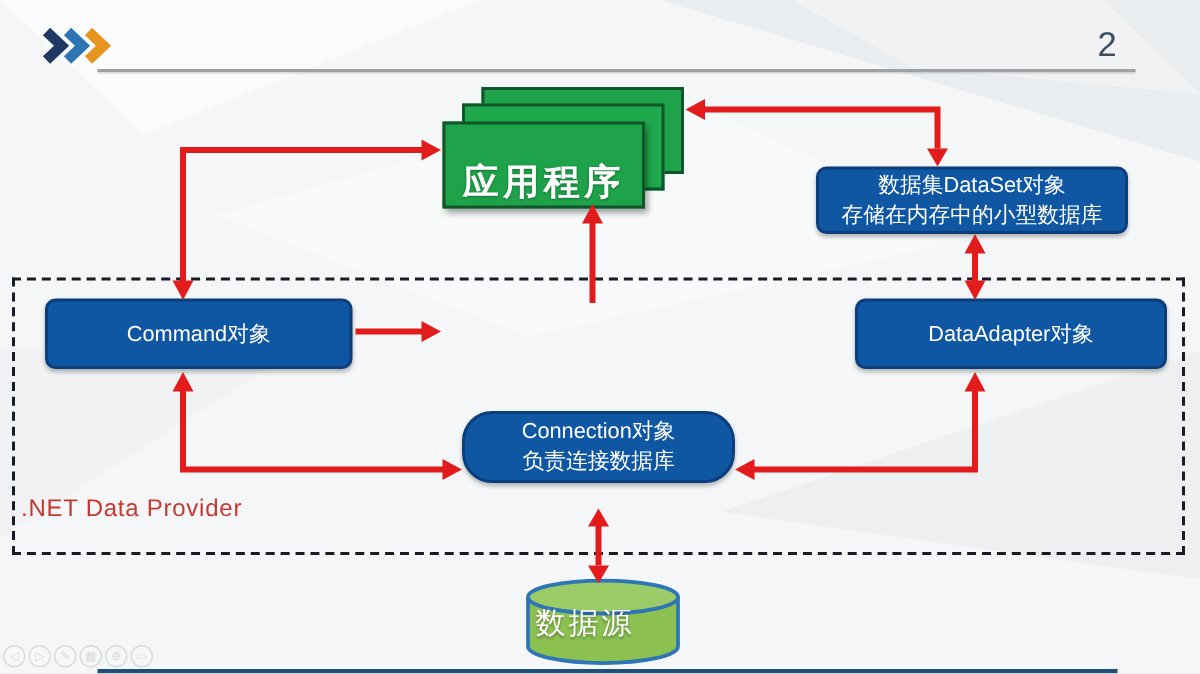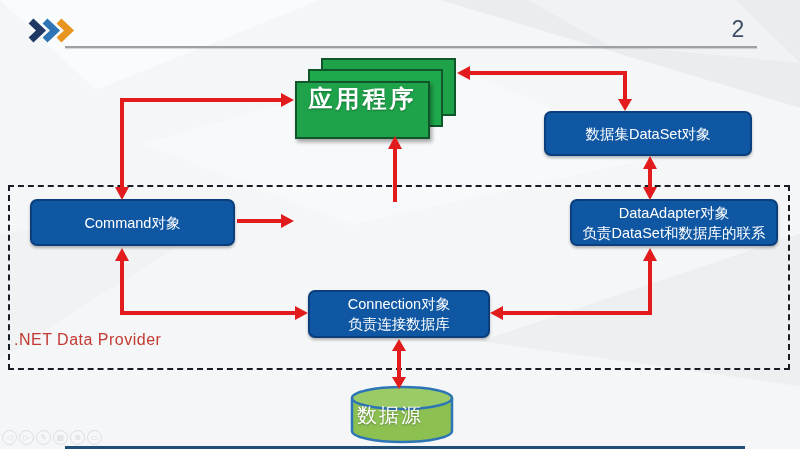--- a/index.html
+++ b/index.html
@@ -25,27 +25,27 @@
   .provider-label{position:absolute;left:14px;top:331px;font-size:16px;color:#c23a32;letter-spacing:.5px;}
 
   
   .bluebox{position:absolute;background:#0f57a3;border:2px solid #0a3e7d;border-radius:7px;color:#fff;
     display:flex;flex-direction:column;justify-content:center;align-items:center;text-align:center;
     font-size:14.5px;line-height:1.38;box-shadow:0 2px 3px rgba(0,0,0,.28);}
   .box-command{left:30px;top:199px;width:201px;height:43px;gap:24px;}
   .box-datareader{left:293px;top:200px;width:203px;height:42px;}
   .box-dataadapter{left:570px;top:199px;width:204px;height:43px;}
   .box-dataset{left:544px;top:111px;width:204px;height:41px;}
-  .box-connection{left:308px;top:290px;width:178px;height:44px;}
+  .box-connection{left:308px;top:274px;width:178px;height:44px;border-radius:20px;}
 
   
   .gbox{position:absolute;width:131px;height:54px;background:#1ea24a;border:2px solid #11552a;}
   .g-back{left:321px;top:58px;}
   .g-mid{left:308px;top:69px;background:#1fa94d;}
-  .g-front{left:295px;top:81px;display:flex;align-items:flex-start;justify-content:center;
+  .g-front{left:295px;top:81px;display:flex;align-items:flex-end;justify-content:center;
     box-shadow:2px 3px 4px rgba(0,0,0,.35);}
   .g-front .glabel{color:#fff;font-size:24px;font-weight:bold;letter-spacing:3px;text-shadow:0 1px 2px rgba(0,0,0,.3);}
 
   
   .cyl-svg{position:absolute;left:350px;top:384px;}
   .cyl-label{position:absolute;left:350px;top:402px;width:80px;text-align:center;
     color:#fff;font-size:20px;letter-spacing:2px;text-shadow:0 1px 2px rgba(0,0,0,.35);}
 
   
   .arrows{position:absolute;left:0;top:0;pointer-events:none;}
@@ -81,27 +81,27 @@
   <div class="provider-label">.NET Data Provider</div>
 
   <div class="gbox g-back"></div>
   <div class="gbox g-mid"></div>
   <div class="gbox g-front">
     <span class="glabel">应用程序</span>
   </div>
 
   <div class="bluebox box-dataset">
     <span>数据集DataSet对象</span>
+    <span>存储在内存中的小型数据库</span>
   </div>
   <div class="bluebox box-command">
     <span>Command对象</span>
   </div>
   <div class="bluebox box-dataadapter">
     <span>DataAdapter对象</span>
-    <span>负责DataSet和数据库的联系</span>
   </div>
   <div class="bluebox box-connection">
     <span>Connection对象</span>
     <span>负责连接数据库</span>
   </div>
 
   <svg class="cyl-svg" width="104" height="62" viewBox="0 0 104 62">
     <path d="M2,14 L2,47 A50,11 0 0,0 102,47 L102,14" fill="#8cc152" stroke="#2e75b6" stroke-width="2.5"></path>
     <ellipse cx="52" cy="14" rx="50" ry="11" fill="#9bcb67" stroke="#2e75b6" stroke-width="2.5"></ellipse>
   </svg>

